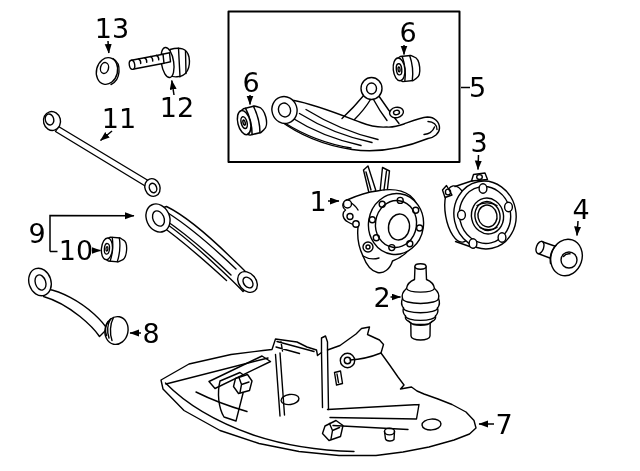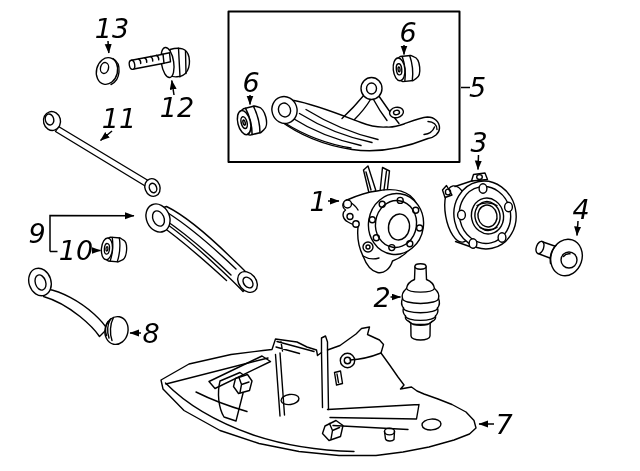--- a/index.html
+++ b/index.html
@@ -1,16 +1,16 @@
 <!DOCTYPE html>
 <html><head>
 <meta charset="utf-8">
 <style>
   html,body{margin:0;padding:0;background:#ffffff;}
-  .stage{position:relative;width:640px;height:471px;background:#ffffff;overflow:hidden;font-style:italic;}
+  .stage{position:relative;width:640px;height:471px;background:#ffffff;overflow:hidden;}
   svg{display:block;}
   .callouts text{
     font-family:"DejaVu Sans","Liberation Sans",sans-serif;
     font-size:27px;
     text-anchor:middle;
   }
   .lead{stroke:#000000;stroke-width:1.5;fill:none;}
   .lead-plain{stroke:#000000;stroke-width:1.5;fill:none;}
 </style>
 </head>

